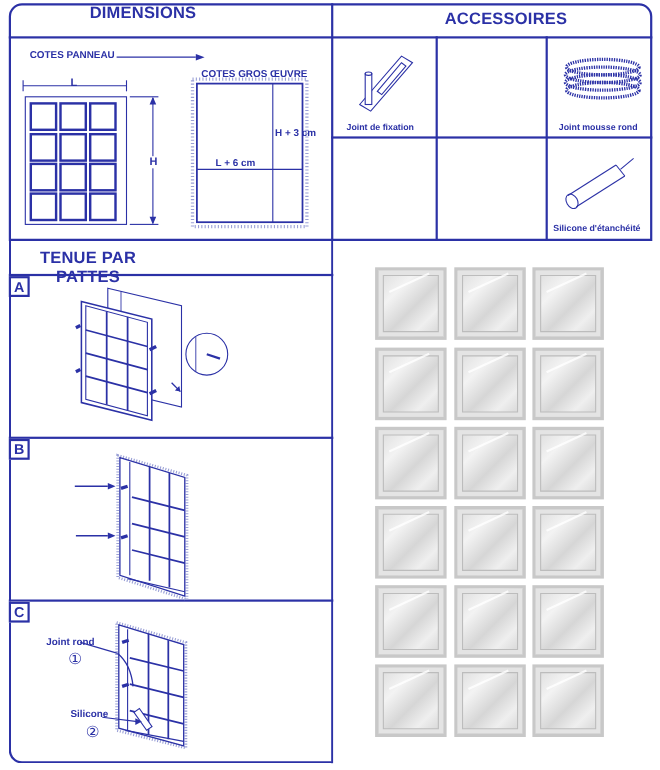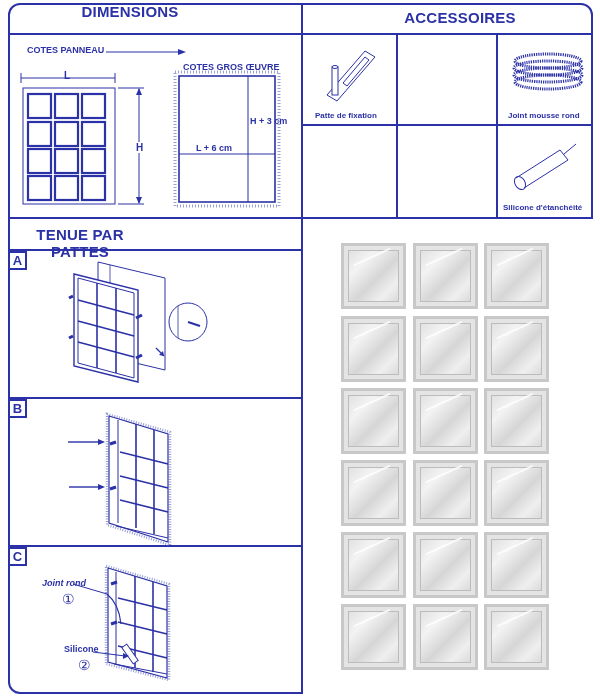--- a/index.html
+++ b/index.html
@@ -77,21 +77,21 @@
 <div class="line-v" style="left:396px; top:33px; height:186px;"></div>
 <div class="line-v" style="left:496px; top:33px; height:186px;"></div>
 
 <div class="abs" style="left:303px; top:35px; width:93px; height:89px;">
   <svg style="left:20px; top:14px;" width="60" height="55">
     <polygon points="4,46 42,2 52,8 14,52" fill="none" stroke="#2b31a6" stroke-width="1"></polygon>
     <polygon points="20,34 42,8 46,11 24,37" fill="none" stroke="#2b31a6" stroke-width="1"></polygon>
     <rect x="9" y="18" width="6" height="28" fill="#fff" stroke="#2b31a6" stroke-width="1"></rect>
     <ellipse cx="12" cy="18" rx="3" ry="1.5" fill="#fff" stroke="#2b31a6" stroke-width="1"></ellipse>
   </svg>
-  <div class="acc-label" style="left:12px; top:76px;">Patte de fixation</div>
+  <div class="acc-label" style="left:12px; top:76px;">Joint de fixation</div>
 </div>
 
 <div class="abs" style="left:498px; top:35px; width:101px; height:89px;">
   <svg style="left:14px; top:16px;" width="72" height="42">
     <g fill="none" stroke="#2b31a6" stroke-width="3" stroke-dasharray="1.2 1">
       <ellipse cx="36" cy="10" rx="33" ry="7"></ellipse>
       <ellipse cx="36" cy="17" rx="34" ry="7"></ellipse>
       <ellipse cx="36" cy="24" rx="34" ry="7"></ellipse>
       <ellipse cx="36" cy="31" rx="33" ry="7"></ellipse>
     </g>
@@ -162,21 +162,21 @@
     <line x1="56" y1="66" x2="104" y2="78"></line>
     <line x1="56" y1="90" x2="104" y2="102"></line>
   </g>
   <g stroke="#2b31a6" stroke-width="3">
     <line x1="46" y1="34" x2="52" y2="32"></line>
     <line x1="46" y1="79" x2="52" y2="77"></line>
   </g>
 </svg>
 
 <div class="tag" style="left:8px; top:547px;">C</div>
-<div class="abs small" style="left:42px; top:578px;font-style:italic;">Joint rond</div>
+<div class="abs small" style="left:42px; top:578px;">Joint rond</div>
 <div class="abs" style="left:62px; top:591px; font-size:14px; color:#2b31a6;">①</div>
 <div class="abs small" style="left:64px; top:644px;">Silicone</div>
 <div class="abs" style="left:78px; top:657px; font-size:14px; color:#2b31a6;">②</div>
 <svg style="left:85px; top:564px;" width="90" height="120">
   <polygon points="21,2 84,20 84,116 21,100" fill="none" stroke="#9aa0d6" stroke-width="2.5" stroke-dasharray="1 1.5"></polygon>
   <polygon points="23,4 82,22 82,114 23,98" fill="none" stroke="#2b31a6" stroke-width="1.2"></polygon>
   <line x1="31" y1="8" x2="31" y2="100" stroke="#2b31a6" stroke-width="1"></line>
   <line x1="29" y1="100" x2="82" y2="110" stroke="#2b31a6" stroke-width="1"></line>
   <g stroke="#2b31a6" stroke-width="1.6">
     <line x1="50" y1="12" x2="50" y2="104"></line>

